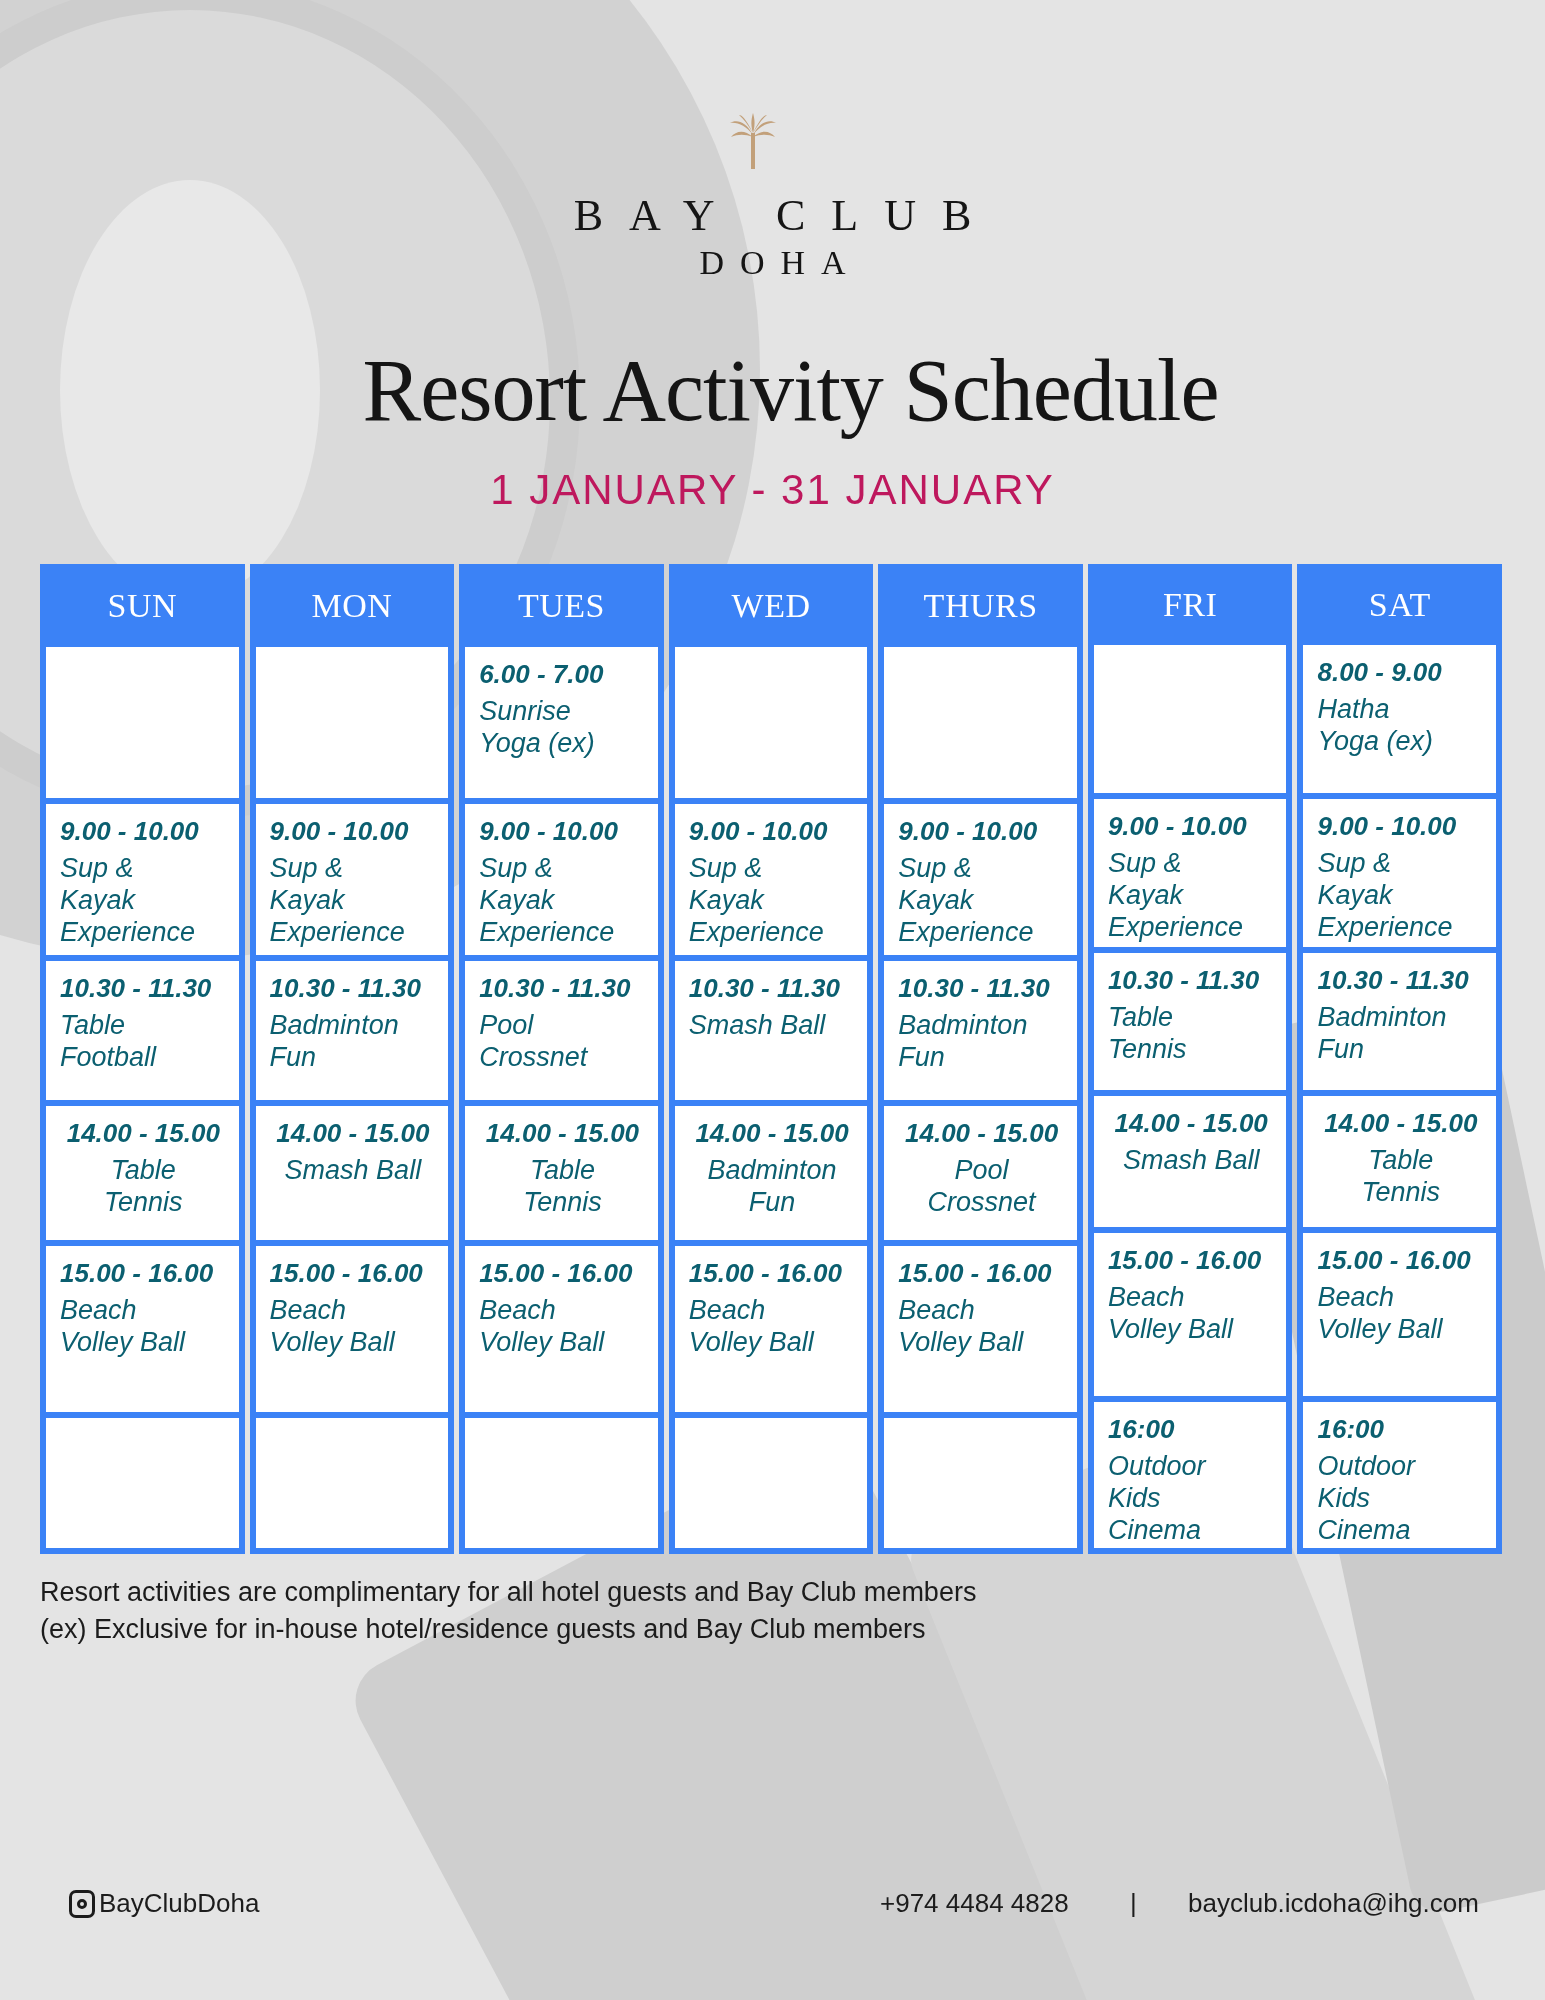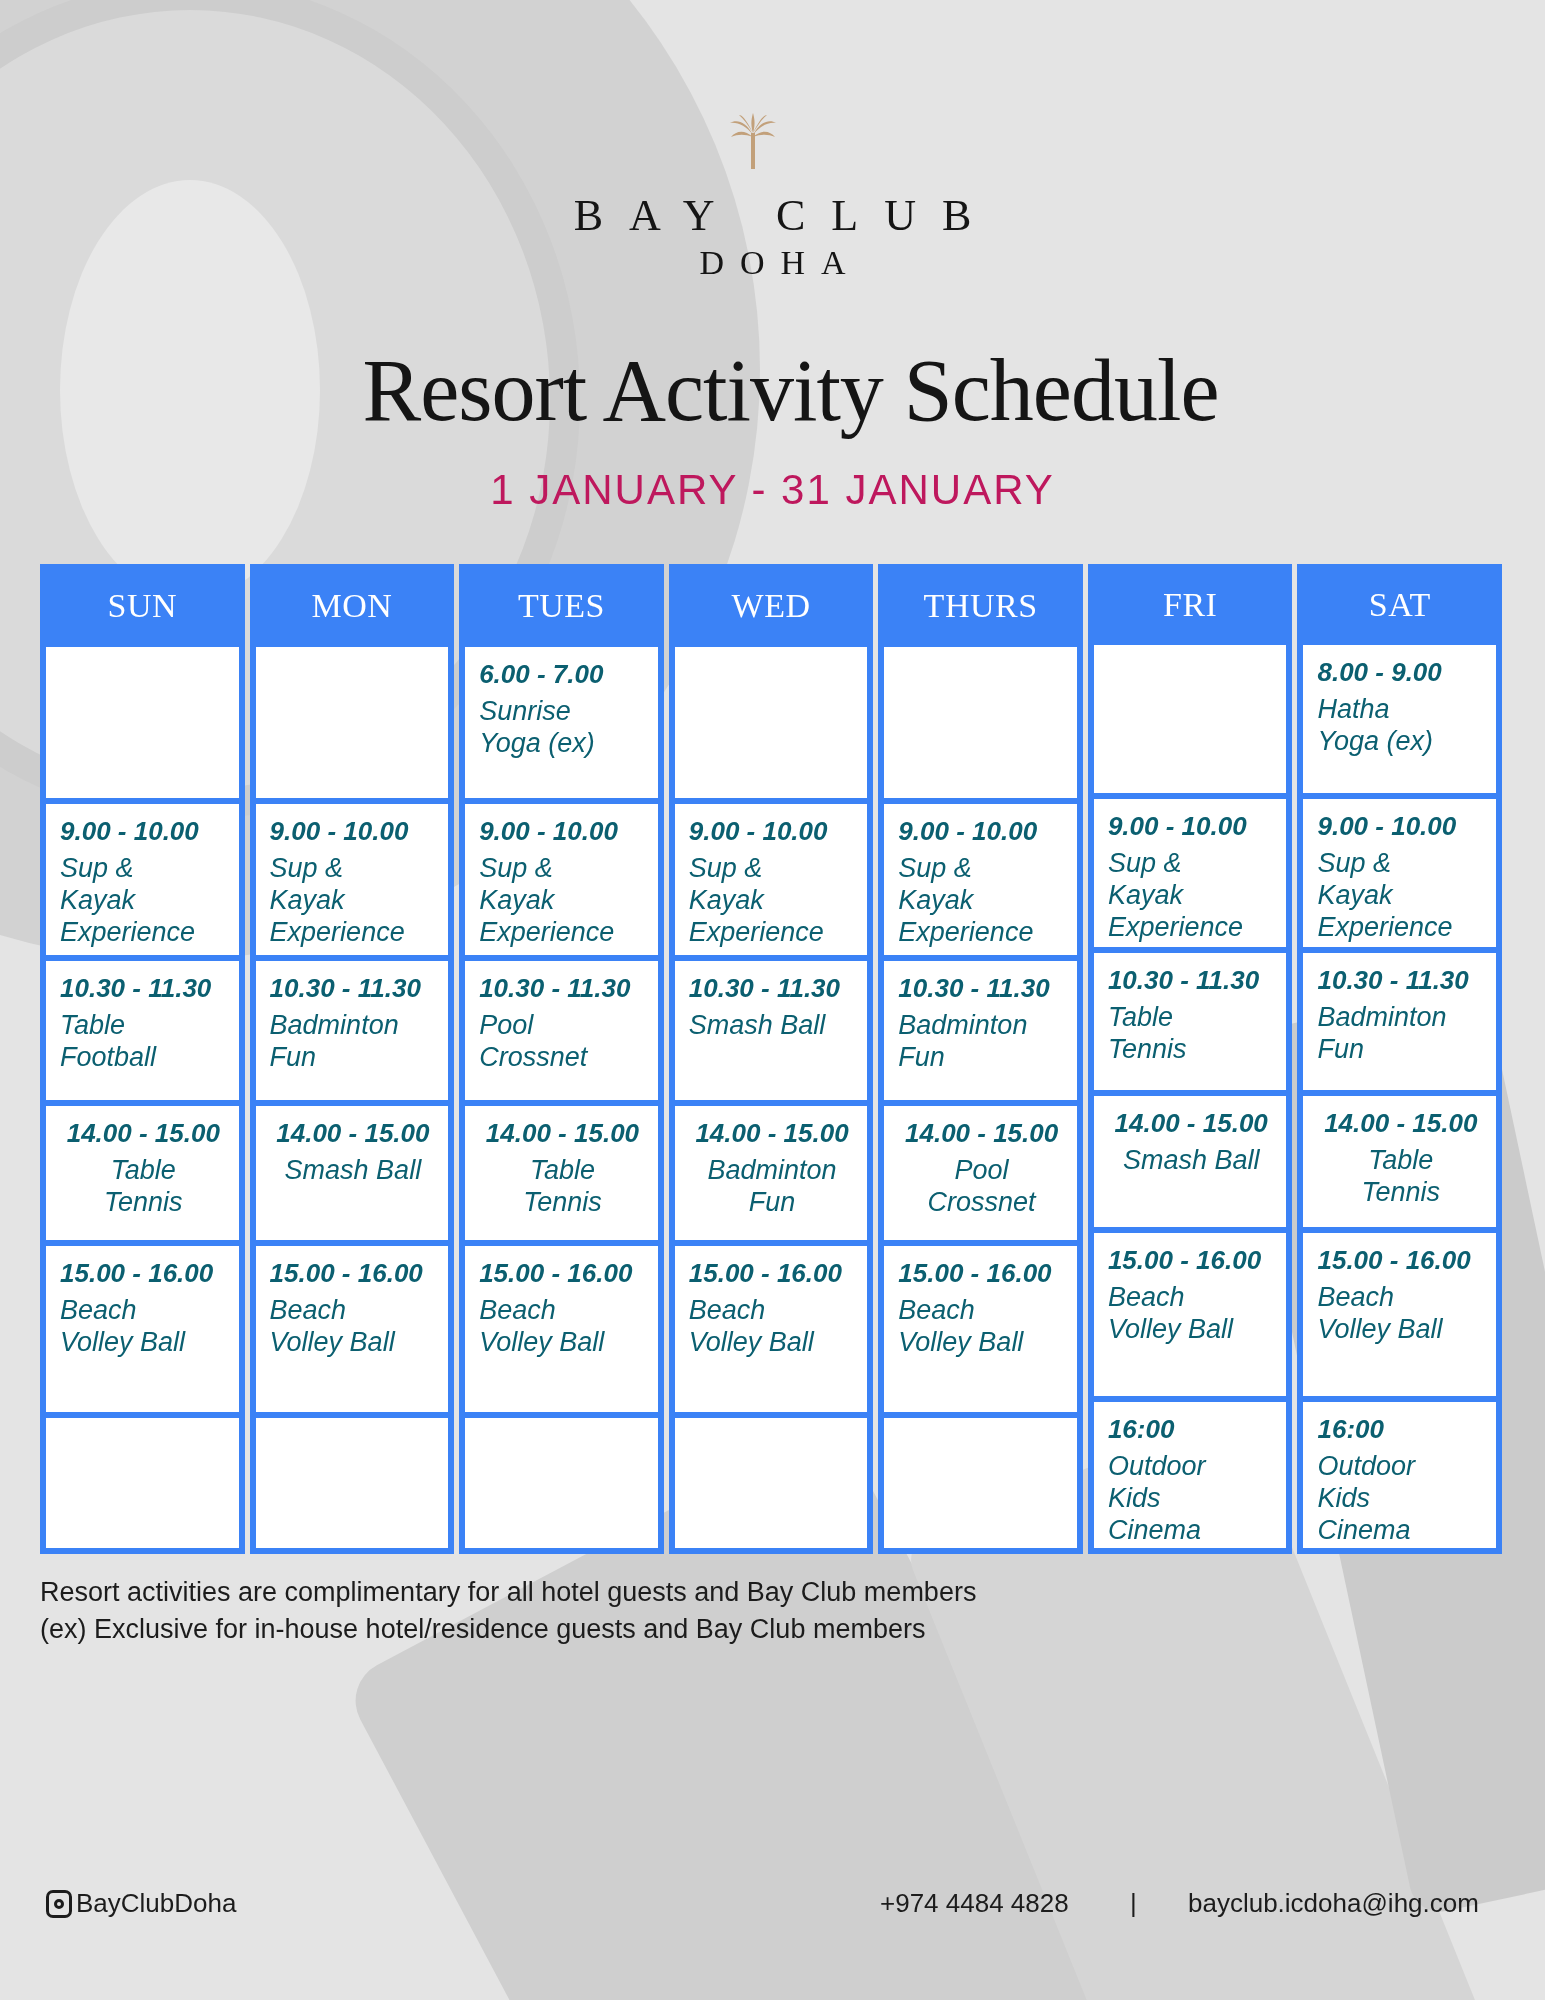--- a/index.html
+++ b/index.html
@@ -63,21 +63,21 @@
   .r2 { height:151px; }
   .r3 { height:139px; }
   .r4 { height:134px;text-align:center; }
   .r5 { height:166px; }
   .r6 { flex:1; }
 
   .notes {
     position:absolute; left:40px; top:1574px; font-size:27px; color:#1c1c1c; line-height:37px;
   }
   .footer { position:absolute; top:1888px; left:0; width:1545px; height:40px; font-size:26px; color:#1c1c1c; }
-  .insta { position:absolute; left:46px; top:0; display:flex; align-items:center; gap:4px; }
+  .insta { position:absolute; left:69px; top:0; display:flex; align-items:center; gap:4px; }
   .insta-icon { width:26px; height:28px; border:3px solid #1c1c1c; border-radius:7px; box-sizing:border-box; position:relative; }
   .insta-icon::after { content:""; position:absolute; left:5px; top:6px; width:10px; height:10px; border:3px solid #1c1c1c; border-radius:50%; box-sizing:border-box; }
   .phone { position:absolute; left:880px; top:0; }
   .sep { position:absolute; left:1130px; top:0; }
   .email { position:absolute; left:1188px; top:0; }
 </style>
 </head>
 <body>
 
 <div class="bg">

